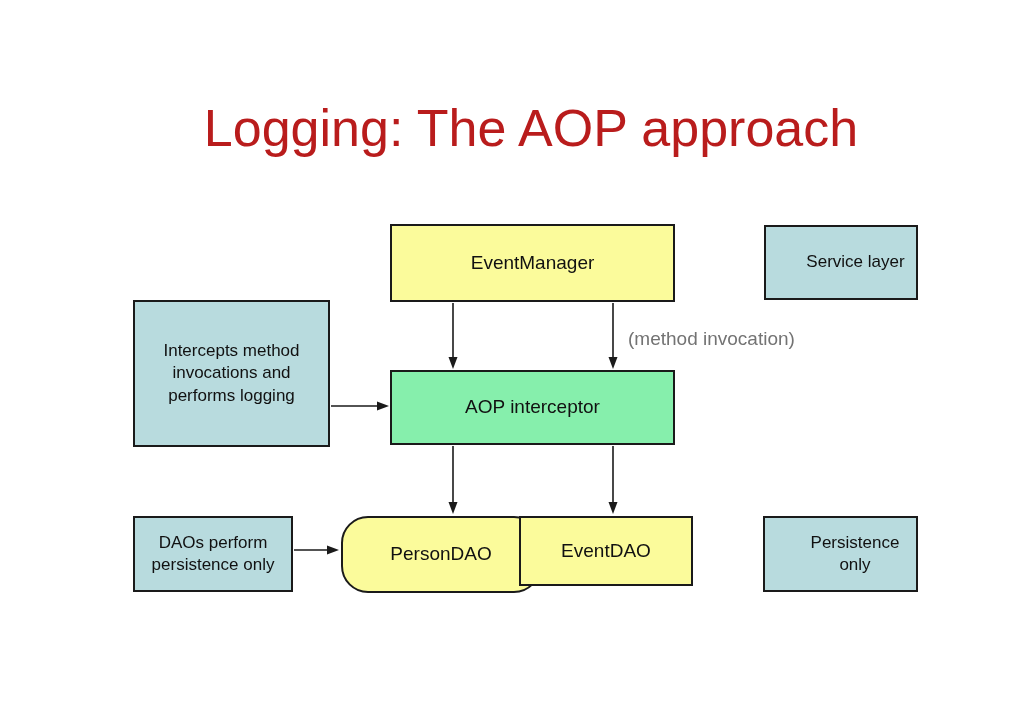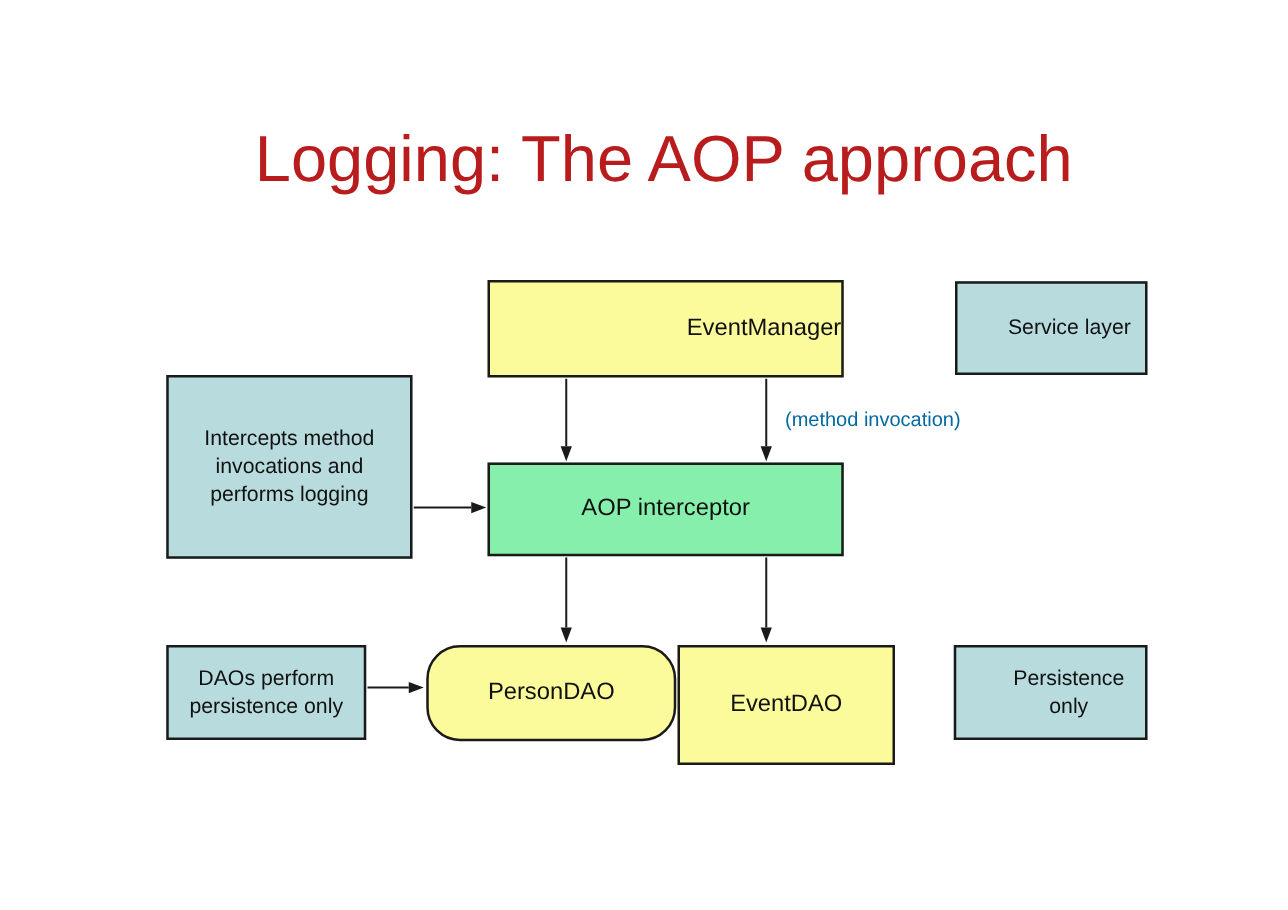--- a/index.html
+++ b/index.html
@@ -38,34 +38,34 @@
     justify-content: center;
     text-align: center;
     line-height: 1.3;
   }
   .node-yellow { background: #FBFB9B; }
   .node-blue   { background: #B8DBDE; padding-left: 29px; }
   .node-green  { background: #86efac; }
   .label-lg { font-size: 19px; }
   .label-sm { font-size: 17px; }
 
-  #node-event-manager     { left: 390px; top: 224px; width: 285px; height: 78px; justify-content: flex-end; }
+  #node-event-manager     { left: 390px; top: 224px; width: 285px; height: 78px; }
   #node-service-layer     { left: 764px; top: 225px; width: 154px; height: 75px; }
   #node-intercepts-note   { left: 133px; top: 300px; width: 197px; height: 147px; padding: 8px 14px; }
   #node-aop-interceptor   { left: 390px; top: 370px; width: 285px; height: 75px; }
   #node-daos-note         { left: 133px; top: 516px; width: 160px; height: 76px; padding: 6px 14px; }
   #node-person-dao        { left: 341px; top: 516px; width: 200px; height: 77px; border-radius: 27px; }
-  #node-event-dao         { left: 542px; top: 516px; width: 174px; height: 96px; }
+  #node-event-dao         { left: 519px; top: 516px; width: 174px; height: 70px; }
   #node-persistence-layer { left: 763px; top: 516px; width: 155px; height: 76px; }
 
   .annotation {
     position: absolute;
-    font-size: 16px;
+    font-size: 19px;
     white-space: nowrap;
-    color: #0369a1;
+    color: #737373;
   }
   #annotation-method-invocation {
     left: 628px;
     top: 328px;
   }
   .arrow-layer {
     position: absolute;
     left: 0;
     top: 0;
     width: 1030px;

